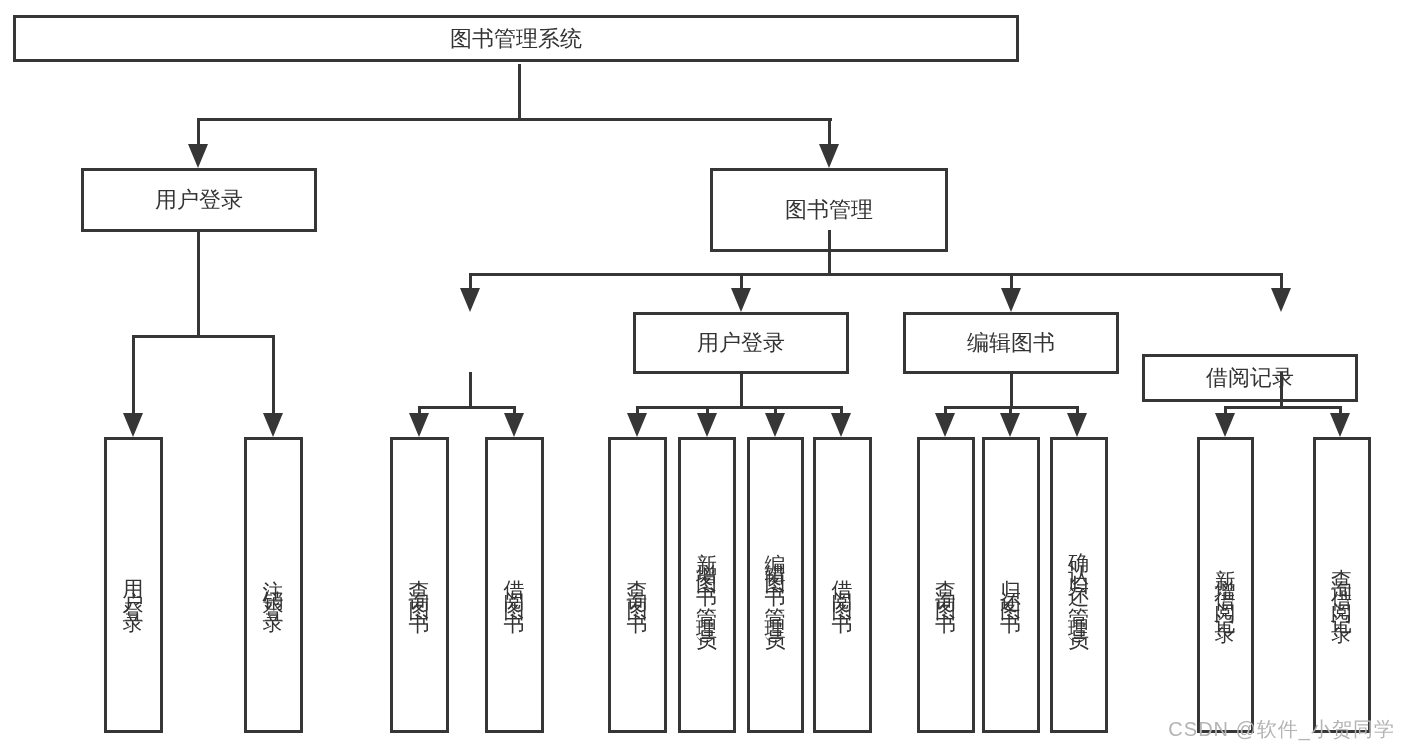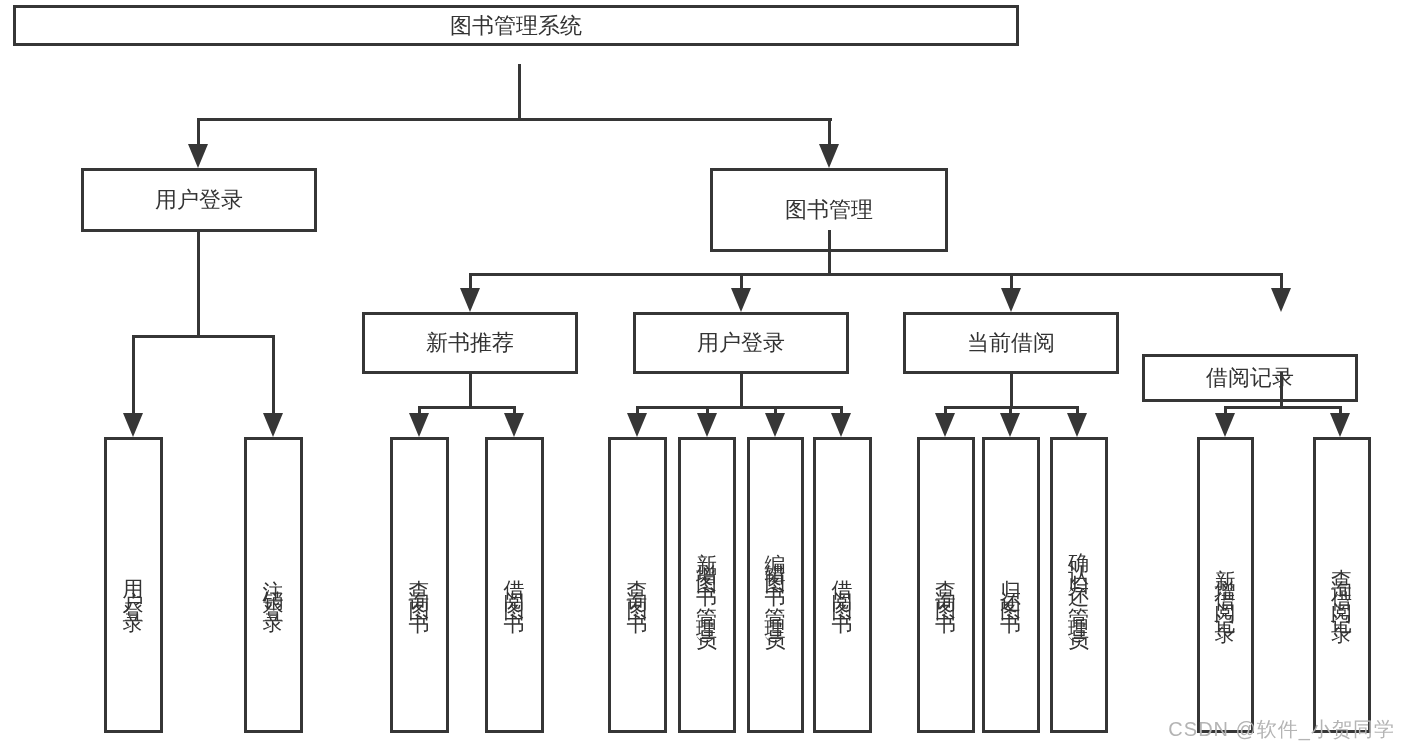--- a/index.html
+++ b/index.html
@@ -26,42 +26,39 @@
   .watermark{
     position:absolute;right:10px;bottom:4px;z-index:10;
     font-size:20px;color:#b4b4b4;letter-spacing:1px;
   }
 </style>
 </head>
 <body>
 
 <div class="canvas">
 
-  <div class="box" style="left:13px;top:5px;width:1006px;height:41px;">
+  <div class="box" style="left:13px;top:15px;width:1006px;height:47px;">
     <span>图书管理系统</span>
   </div>
 
   <div class="box" style="left:81px;top:168px;width:236px;height:64px;">
     <span>用户登录</span>
   </div>
 
   <div class="box" style="left:710px;top:168px;width:238px;height:84px;">
     <span>图书管理</span>
   </div>
 
-  <div class="box" style="left:362px;top:312px;width:216px;height:62px;">
-    <span>新书推荐</span>
-  </div>
 
   <div class="box" style="left:633px;top:312px;width:216px;height:62px;">
     <span>用户登录</span>
   </div>
 
   <div class="box" style="left:903px;top:312px;width:216px;height:62px;">
-    <span>当前借阅</span>
+    <span>编辑图书</span>
   </div>
 
   <div class="box" style="left:1142px;top:312px;width:216px;height:48px;margin-top:42px;">
     <span>借阅记录</span>
   </div>
 
   <div class="box vbox" style="left:104px;top:437px;width:59px;height:296px;">
     <span>用户登录</span>
   </div>
   <div class="box vbox" style="left:244px;top:437px;width:59px;height:296px;">

